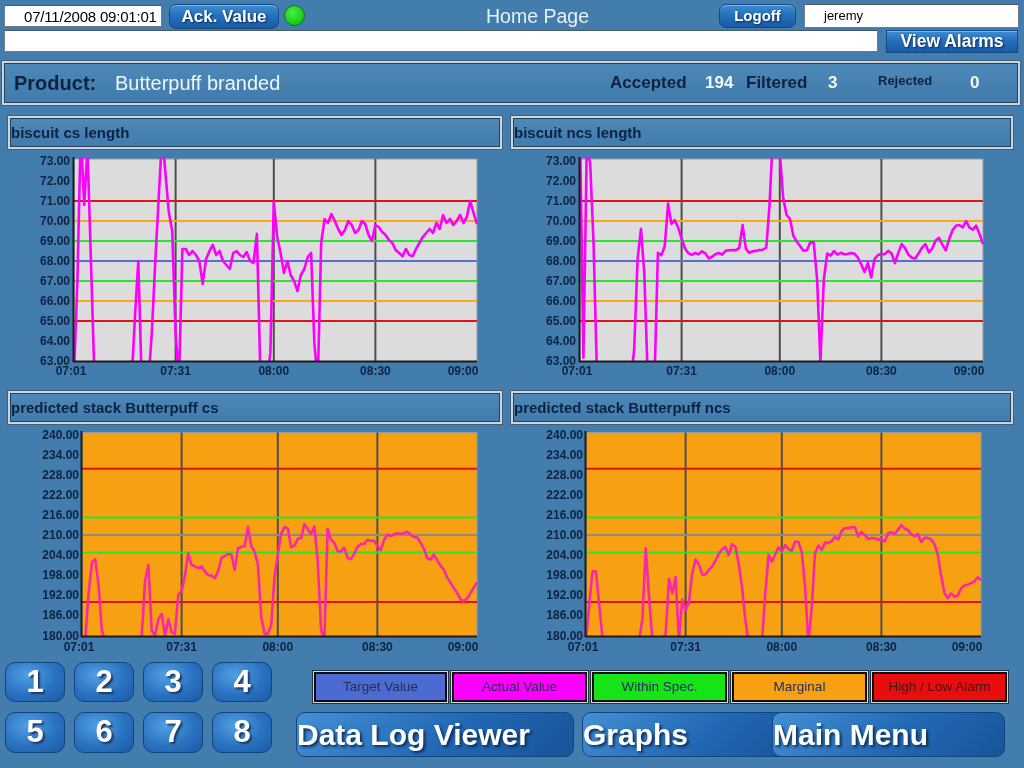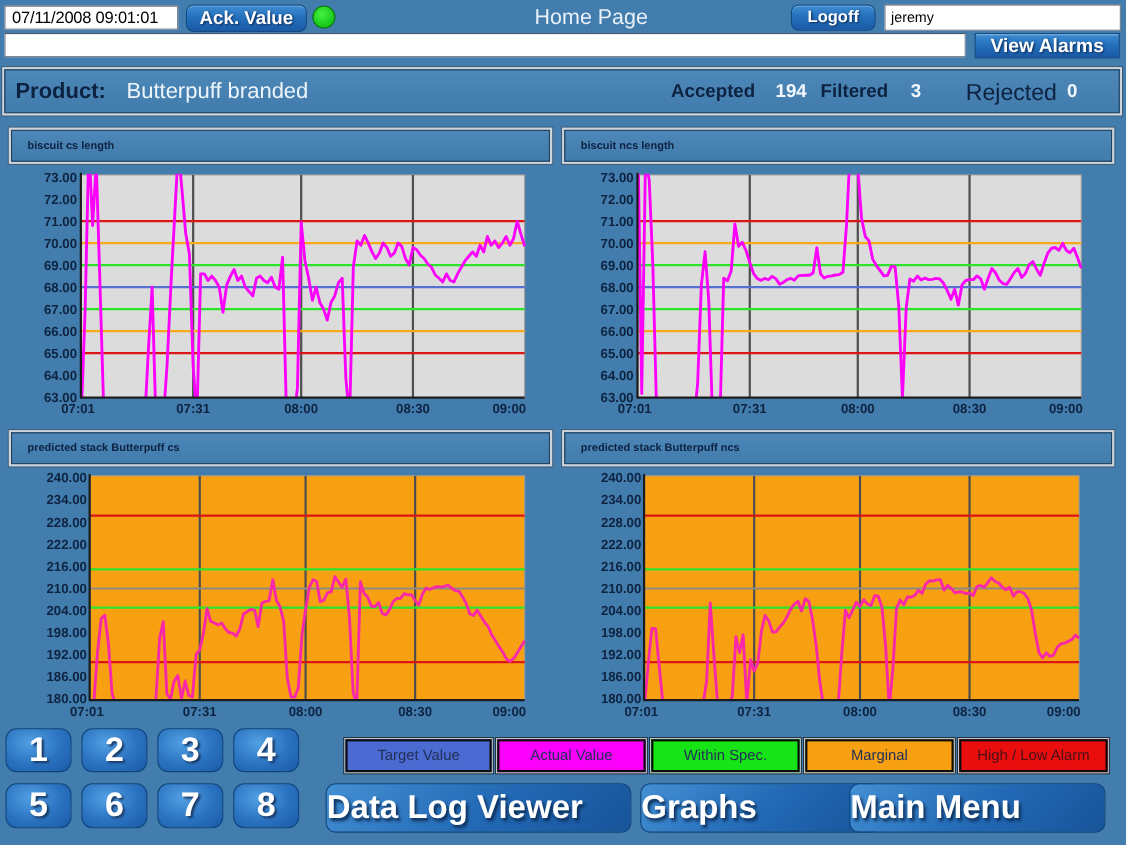--- a/index.html
+++ b/index.html
@@ -1,19 +1,19 @@
 <!DOCTYPE html>
 <html><head><meta charset="utf-8"><title>Home Page</title>
 <style>
 *{margin:0;padding:0;box-sizing:border-box}
 html,body{width:1024px;height:768px;overflow:hidden;background:#427dae;font-family:"Liberation Sans",sans-serif}
 .abs{position:absolute}
 .inp{background:#fff;border:1px solid #6b7b88;border-top-color:#49596a;color:#000}
 .btn{background:linear-gradient(180deg,#3f8dd2 0%,#2571bd 45%,#1a5aa6 100%);border:1px solid #124a86;border-radius:7px;color:#fff;text-align:center;text-shadow:1px 1px 2px #0a2a55;box-shadow:inset 0 1px 0 rgba(255,255,255,.35)}
-.tbox{background:linear-gradient(180deg,#4e88b9 0%,#4680b1 60%,#417cae 100%);border:1px solid #24415c;box-shadow:0 0 0 2px #ccd5dc,0 0 0 3px #40607c;color:#0d2240;font-weight:bold;font-size:10px;line-height:26px;padding-left:14px}
+.tbox{background:linear-gradient(180deg,#4e88b9 0%,#4680b1 60%,#417cae 100%);border:1px solid #24415c;box-shadow:0 0 0 2px #ccd5dc,0 0 0 3px #40607c;color:#0d2240;font-weight:bold;font-size:15px;line-height:26px;}
 .numb{width:60px;height:40px;border-radius:10px;background:radial-gradient(ellipse at 38% 32%,#52a0e4 0%,#2a72c0 55%,#1a5aa6 100%);border:1px solid #10457e;color:#fff;font-size:31px;font-weight:bold;text-align:center;line-height:38px;text-shadow:2px 2px 2px #1a3a66}
 .leg{height:30px;border:2px solid #0c0c0c;box-shadow:0 0 0 1px #cfd8de,0 0 0 2px #23343f;font-size:13.5px;text-align:center;line-height:25px;color:#223058}
 .bigb{height:45px;border-radius:9px;background:linear-gradient(135deg,#4490d4 0%,#2268b4 55%,#175499 100%);border:1px solid #114680;color:#fff;font-size:30px;font-weight:bold;line-height:43px;text-shadow:2px 2px 3px #0c2c55}
 </style></head>
 <body>
 <svg width="1024" height="768" viewBox="0 0 1024 768" style="position:absolute;left:0;top:0" font-family="Liberation Sans, sans-serif">
 <rect x="74" y="159" width="403" height="202.5" fill="#dcdcdc" stroke="#9a9a9a" stroke-width="1"></rect>
 <line x1="175.6" y1="159" x2="175.6" y2="361.5" stroke="#4e4e4e" stroke-width="2"></line>
 <line x1="273.8" y1="159" x2="273.8" y2="361.5" stroke="#4e4e4e" stroke-width="2"></line>
 <line x1="375.4" y1="159" x2="375.4" y2="361.5" stroke="#4e4e4e" stroke-width="2"></line>
@@ -136,38 +136,38 @@
 <text x="583" y="599.3" font-size="12" font-weight="bold" fill="#0e2340" text-anchor="end">192.00</text>
 <text x="583" y="619.4" font-size="12" font-weight="bold" fill="#0e2340" text-anchor="end">186.00</text>
 <text x="583" y="639.5" font-size="12" font-weight="bold" fill="#0e2340" text-anchor="end">180.00</text>
 <text x="583.0" y="651" font-size="12" font-weight="bold" fill="#0e2340" text-anchor="middle">07:01</text>
 <text x="685.6" y="651" font-size="12" font-weight="bold" fill="#0e2340" text-anchor="middle">07:31</text>
 <text x="781.8" y="651" font-size="12" font-weight="bold" fill="#0e2340" text-anchor="middle">08:00</text>
 <text x="881.4" y="651" font-size="12" font-weight="bold" fill="#0e2340" text-anchor="middle">08:30</text>
 <text x="967.0" y="651" font-size="12" font-weight="bold" fill="#0e2340" text-anchor="middle">09:00</text>
 </svg>
 
-<div class="abs inp" style="left:4px;top:5px;width:158px;height:22px;font-size:15px;line-height:21px;padding-left:6px;letter-spacing:-0.2px">07/11/2008 09:01:01</div>
+<div class="abs inp" style="left:4px;top:5px;width:158px;height:22px;font-size:15px;line-height:21px;padding-left:19px;letter-spacing:-0.2px">07/11/2008 09:01:01</div>
 <div class="abs btn" style="left:169px;top:4px;width:110px;height:25px;font-size:17px;font-weight:bold;line-height:23px">Ack. Value</div>
 <div class="abs" style="left:284px;top:5px;width:21px;height:21px;border-radius:50%;background:radial-gradient(circle at 40% 35%,#44f044,#17c817 70%,#0da30d);border:1px solid #0a7a0a"></div>
 <div class="abs" style="left:486px;top:5px;font-size:19.5px;color:#e9f1f8">Home Page</div>
 <div class="abs btn" style="left:719px;top:4px;width:77px;height:24px;font-size:15px;font-weight:bold;line-height:22px">Logoff</div>
-<div class="abs inp" style="left:804px;top:4px;width:215px;height:24px;font-size:13px;line-height:22px;padding-left:5px">jeremy</div>
+<div class="abs inp" style="left:804px;top:4px;width:215px;height:24px;font-size:13px;line-height:22px;padding-left:19px">jeremy</div>
 
 <div class="abs inp" style="left:4px;top:30px;width:874px;height:22px"></div>
 <div class="abs btn" style="left:886px;top:30px;width:132px;height:23px;font-size:17.5px;font-weight:bold;line-height:21px;border-radius:0">View Alarms</div>
 
 <div class="abs" style="left:4px;top:63px;width:1014px;height:40px;background:linear-gradient(180deg,#4e88b9 0%,#4680b1 60%,#417cae 100%);border:1px solid #24415c;box-shadow:0 0 0 2px #ccd5dc,0 0 0 3px #40607c"></div>
 <div class="abs" style="left:14px;top:72px;font-size:20px;font-weight:bold;color:#0d2240">Product:</div>
 <div class="abs" style="left:115px;top:72px;font-size:20px;color:#eef6fb">Butterpuff branded</div>
 <div class="abs" style="left:610px;top:73px;font-size:17px;font-weight:bold;color:#0d2240">Accepted</div>
 <div class="abs" style="left:705px;top:73px;font-size:17px;font-weight:bold;color:#f2f7fb">194</div>
 <div class="abs" style="left:746px;top:73px;font-size:17px;font-weight:bold;color:#0d2240">Filtered</div>
 <div class="abs" style="left:828px;top:73px;font-size:17px;font-weight:bold;color:#f2f7fb">3</div>
-<div class="abs" style="left:878px;top:73px;font-size:21px;font-weight:normal;color:#0d2240">Rejected</div>
+<div class="abs" style="left:878px;top:73px;font-size:13px;font-weight:bold;color:#0d2240">Rejected</div>
 <div class="abs" style="left:970px;top:73px;font-size:17px;font-weight:bold;color:#f2f7fb">0</div>
 
 <div class="abs tbox" style="left:10px;top:118px;width:490px;height:29px;line-height:28px">biscuit cs length</div>
 <div class="abs tbox" style="left:513px;top:118px;width:498px;height:29px;line-height:28px">biscuit ncs length</div>
 <div class="abs tbox" style="left:10px;top:393px;width:490px;height:29px;line-height:28px">predicted stack Butterpuff cs</div>
 <div class="abs tbox" style="left:513px;top:393px;width:498px;height:29px;line-height:28px">predicted stack Butterpuff ncs</div>
 
 <div class="abs numb" style="left:5px;top:662px">1</div>
 <div class="abs numb" style="left:74px;top:662px">2</div>
 <div class="abs numb" style="left:143px;top:662px">3</div>

